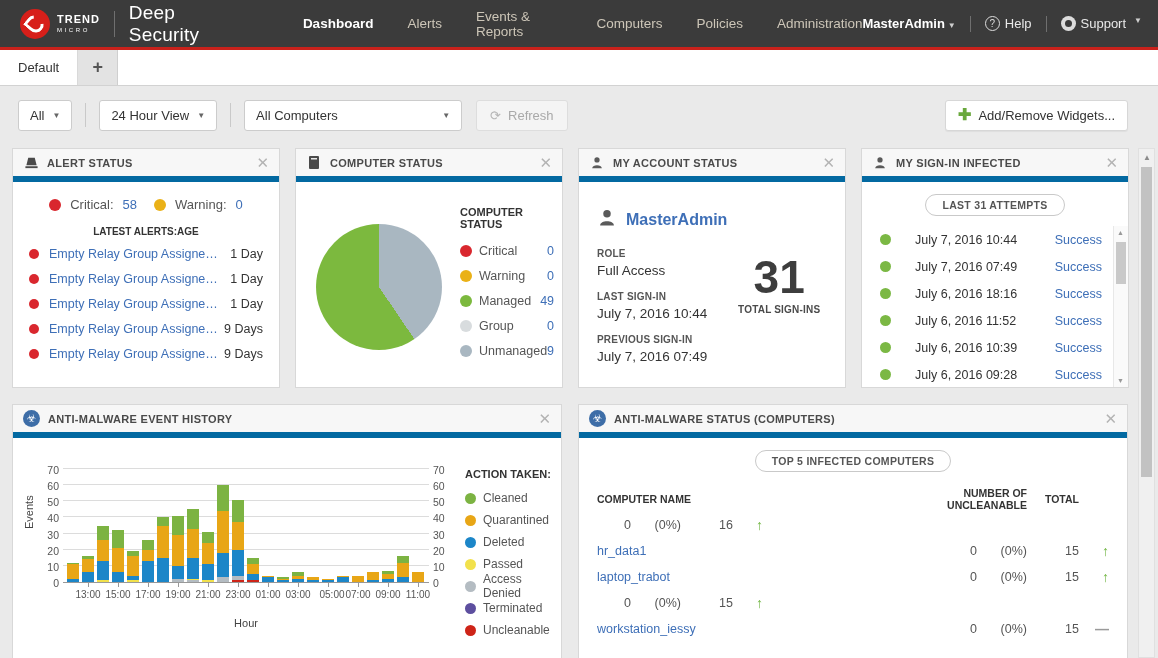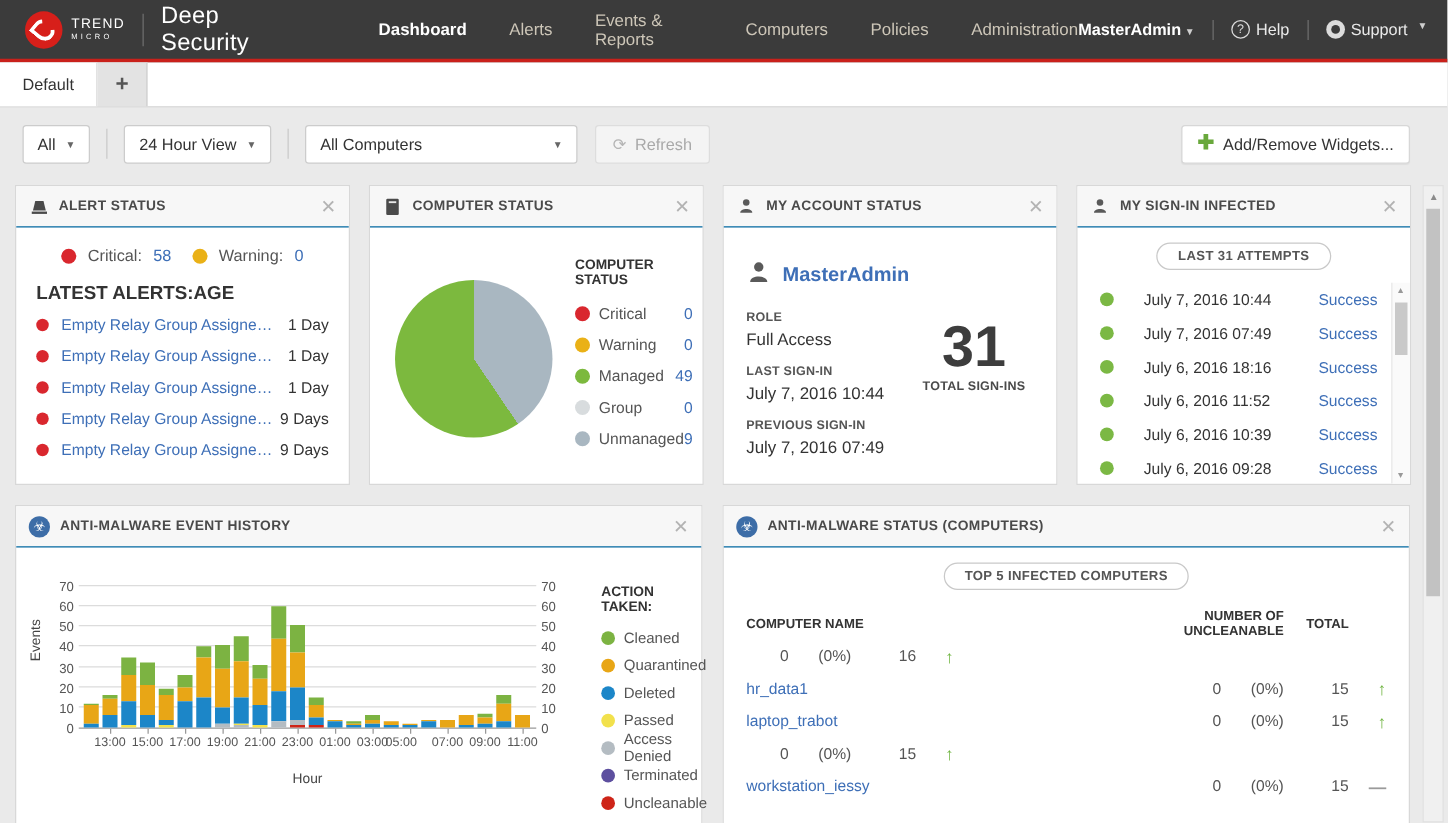--- a/index.html
+++ b/index.html
@@ -8,21 +8,21 @@
 
   
   .topnav { height:50px; background:#3b3b3b; border-bottom:3px solid #c9211b;
     display:flex; align-items:center; padding:0 16px 0 20px; }
   .logo-circle { width:30px; height:30px; border-radius:50%; background:#d71f1a;
     position:relative; flex:0 0 auto; }
   .logo-swoosh { position:absolute; left:6px; top:7px; width:18px; height:16px;
     border:3px solid #fff; border-radius:50% 50% 50% 0; border-top-color:transparent;
     transform:rotate(40deg); }
   .brand-text { margin-left:7px; color:#fff; line-height:1; }
-  .brand-text .t1 { font-size:11px; font-weight:normal; letter-spacing:1px; }
+  .brand-text .t1 { font-size:11px; font-weight:bold; letter-spacing:1px; }
   .brand-text .t2 { font-size:6px; letter-spacing:2.6px; margin-top:2px; }
   .brand-divider { width:1px; height:26px; background:#6f6f6f; margin:0 14px; }
   .product-name { color:#fff; font-size:19px; letter-spacing:0.2px; }
   .nav-items { display:flex; margin-left:56px; gap:34px; align-items:center; }
   .nav-item { color:#cdc6b8; font-size:13.5px; cursor:pointer; }
   .nav-item.active { color:#fff; font-weight:bold; }
   .user-area { margin-left:auto; display:flex; align-items:center; color:#e9e9e9; font-size:13px; gap:8px; }
   .user-name { font-weight:bold; color:#fff; }
   .caret { font-size:8px; color:#cfcfcf; margin-left:3px; }
   .user-divider { width:1px; height:16px; background:#6f6f6f; margin:0 6px; }
@@ -56,34 +56,34 @@
   .plus-glyph { color:#69a83c; font-size:16px; font-weight:bold; line-height:1; }
 
   
   .widgets { position:absolute; left:12px; top:148px; width:1117px; }
   .row1 { display:flex; gap:15px; }
   .row2 { display:flex; gap:16px; margin-top:16px; }
 
   .widget { background:#fff; border:1px solid #d8d8d8; }
   .w-sm { width:268px; height:240px; }
   .w-lg { width:550px; height:260px; }
-  .w-header { height:33px; background:#f7f7f7; border-bottom:1px solid #0369a1;
+  .w-header { height:33px; background:#f7f7f7; border-bottom:6px solid #0369a1;
     display:flex; align-items:center; padding:0 10px; gap:8px; }
   .w-title { font-size:11px; font-weight:bold; color:#4a4a4a; letter-spacing:0.3px; }
   .w-close { margin-left:auto; color:#b3b3b3; font-size:15px; cursor:pointer; line-height:1; }
   .hicon { width:16px; height:16px; display:flex; align-items:center; justify-content:center; flex:0 0 auto; }
   .bio-circle { width:17px; height:17px; border-radius:50%; background:#3d6da7; color:#fff;
     font-size:11px; display:flex; align-items:center; justify-content:center; }
 
   .dot { border-radius:50%; display:inline-block; flex:0 0 auto; }
   a.lnk { color:#3e6fb7; text-decoration:none; cursor:pointer; }
 
   
   .as-summary { display:flex; justify-content:center; align-items:center; gap:9px; padding:15px 0 12px; font-size:13px; color:#555; }
-  .as-head { display:flex; justify-content:flex-start; padding:2px 16px 4px; font-size:15px; font-weight:bold; color:#333; }
+  .as-head { display:flex; justify-content:center; padding:2px 16px 4px; font-size:10px; font-weight:bold; color:#333; }
   .alert-row { display:flex; align-items:center; padding:0 16px; height:25px; font-size:12.5px; }
   .alert-row .dot { width:10px; height:10px; background:#d9272e; margin-right:10px; }
   .alert-row .age { margin-left:auto; color:#333; white-space:nowrap; }
   .alert-row a { white-space:nowrap; overflow:hidden; text-overflow:ellipsis; max-width:172px; }
 
   
   .cs-body { display:flex; padding:14px 10px 0 14px; align-items:center; }
   .pie { width:126px; height:126px; border-radius:50%; margin:14px 6px 0 6px; flex:0 0 auto; }
   .pie-legend { margin-left:12px; margin-top:10px; flex:1; }
   .pie-legend-title { font-size:11px; font-weight:bold; color:#333; margin-bottom:8px; }
@@ -126,21 +126,21 @@
   .ycol.right span { right:auto; left:4px; }
   .plot { position:relative; width:366px; height:113px; margin-top:14px; border-bottom:1px solid #999; }
   .gridline { position:absolute; left:0; right:0; height:1px; background:#dcdcdc; }
   .bars { position:absolute; left:4px; bottom:0; display:flex; gap:3px; align-items:flex-end; }
   .bar-col { width:12px; display:flex; flex-direction:column-reverse; }
   .bar-seg { width:12px; }
   .xaxis { position:relative; height:34px; width:366px; margin-left:42px; }
   .xaxis .xt { position:absolute; top:6px; transform:translateX(-50%); font-size:10px; color:#555; white-space:nowrap; }
   .xaxis .tickmark { position:absolute; top:0; width:1px; height:4px; background:#999; }
   .hour-label { text-align:center; width:366px; margin-left:42px; font-size:11px; color:#444; }
-  .amh-legend { margin-left:26px; padding-top:12px; }
+  .amh-legend { margin-left:10px; padding-top:12px; }
   .amh-legend-title { font-size:11px; font-weight:bold; color:#333; margin-bottom:7px; }
   .bleg-row { display:flex; align-items:center; height:22px; font-size:12px; color:#555; }
   .bleg-row .dot { width:11px; height:11px; margin-right:7px; }
 
   
   .ams-table { padding:4px 18px 0; }
   .ams-headrow { display:flex; align-items:center; font-size:10.5px; font-weight:bold; color:#333; height:26px; }
   .ams-row { display:flex; align-items:center; height:26px; font-size:12.5px; }
   .col-name { flex:1; }
   .col-unc { width:34px; text-align:right; color:#555; }
@@ -592,21 +592,21 @@
               <span class="xt" style="left: 115px;">19:00</span>
               <span class="tickmark" style="left: 115px;"></span>
               <span class="xt" style="left: 145px;">21:00</span>
               <span class="tickmark" style="left: 145px;"></span>
               <span class="xt" style="left: 175px;">23:00</span>
               <span class="tickmark" style="left: 175px;"></span>
               <span class="xt" style="left: 205px;">01:00</span>
               <span class="tickmark" style="left: 205px;"></span>
               <span class="xt" style="left: 235px;">03:00</span>
               <span class="tickmark" style="left: 235px;"></span>
-              <span class="xt" style="left: 258px; text-align: right;">05:00</span>
+              <span class="xt" style="left: 269px; text-align: right;">05:00</span>
               <span class="tickmark" style="left: 265px;"></span>
               <span class="xt" style="left: 295px;">07:00</span>
               <span class="tickmark" style="left: 295px;"></span>
               <span class="xt" style="left: 325px;">09:00</span>
               <span class="tickmark" style="left: 325px;"></span>
               <span class="xt" style="left: 355px;">11:00</span>
               <span class="tickmark" style="left: 355px;"></span>
             </div>
           <div class="hour-label" id="bar-xlabel">Hour</div>
         </div>

